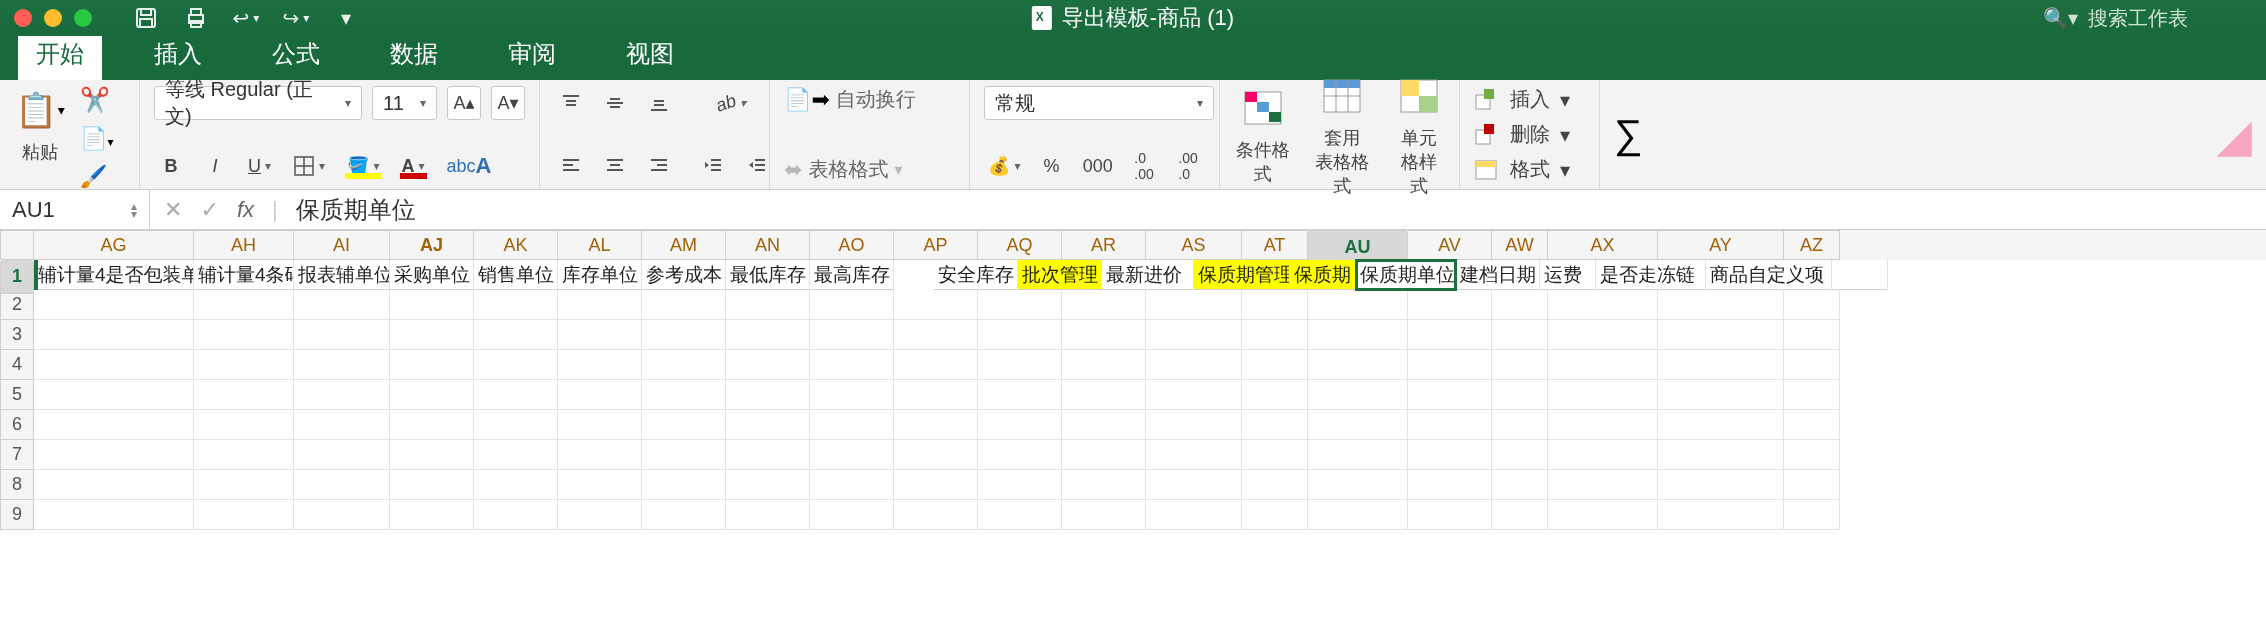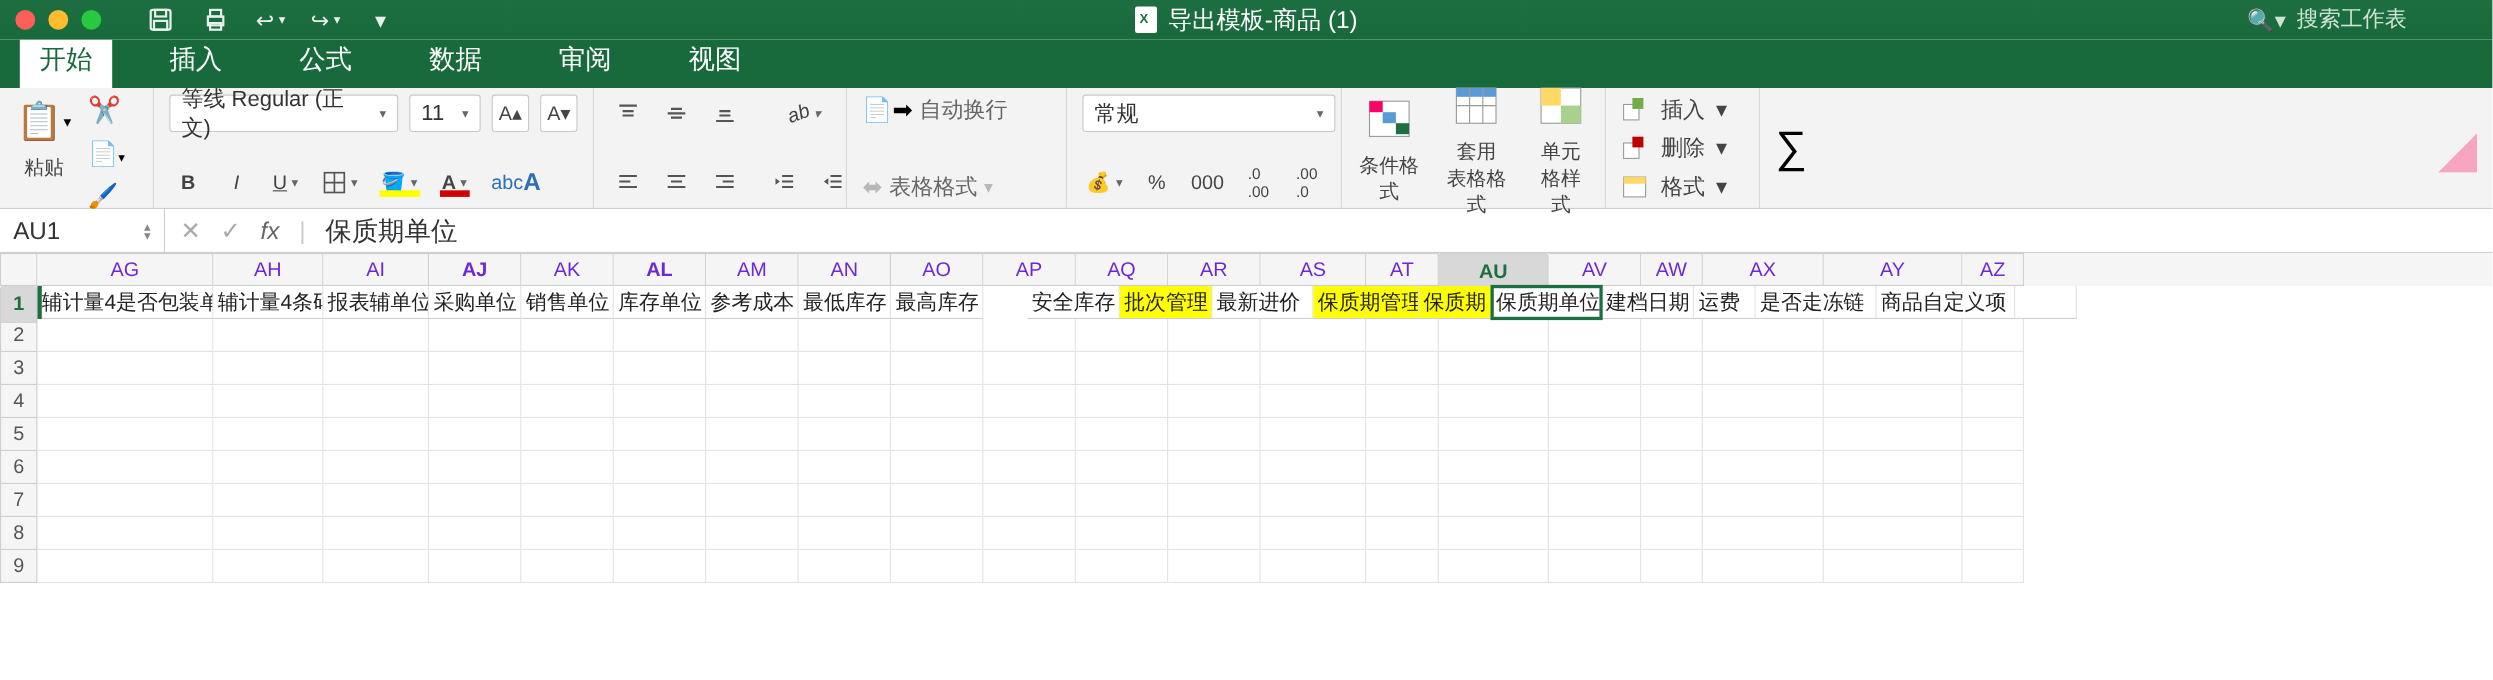--- a/index.html
+++ b/index.html
@@ -51,21 +51,21 @@
   .fbar{height:40px;border-bottom:1px solid #cfcfcf;display:flex;align-items:center;background:#fff;}
   .namebox{width:150px;height:40px;border-right:1px solid #cfcfcf;display:flex;align-items:center;padding:0 12px;font-size:22px;color:#333;}
   .namebox .spin{margin-left:auto;display:flex;flex-direction:column;line-height:8px;font-size:12px;color:#888;}
   .fbar .fxarea{display:flex;align-items:center;gap:18px;padding:0 14px;font-size:22px;color:#666;}
   .fbar .fxval{font-size:24px;color:#333;}
 
   
   .grid{position:relative;}
   .colhdr{display:flex;height:30px;background:#f5f5f5;}
   .corner{width:34px;border:1px solid #cfcfcf;background:#f5f5f5;}
-  .ch{border:1px solid #cfcfcf;border-left:none;display:flex;align-items:center;justify-content:center;font-size:18px;color:#6d28d9;background:#f5f5f5;}
+  .ch{border:1px solid #cfcfcf;border-left:none;display:flex;align-items:center;justify-content:center;font-size:18px;color:#a16207;background:#f5f5f5;}
   .ch.sel{background:#d8d8d8;font-weight:bold;color:#1d6f42;}
   .rows{}
   .rw{display:flex;height:30px;}
   .rh{width:34px;border:1px solid #cfcfcf;border-top:none;display:flex;align-items:center;justify-content:center;font-size:18px;color:#555;background:#f5f5f5;}
   .rh.sel{background:#d8d8d8;font-weight:bold;color:#1d6f42;}
   .cell{border:1px solid #e3e3e3;border-top:none;border-left:none;display:flex;align-items:center;font-size:19px;color:#222;padding:0 4px;overflow:hidden;white-space:nowrap;}
   .cell.hl{background:#ffff00;}
   .cell.selected{outline:3px solid #1d6f42;outline-offset:-2px;background:#fff;z-index:5;position:relative;}
   .row1 .cell{border-bottom:1px solid #cfcfcf;}
   .row1{position:relative;}
@@ -373,21 +373,21 @@
 
 <div class="grid">
   <div class="colhdr">
     <div class="corner"></div>
     <div id="colhdr-slot" style="display: flex;">
         <div class="ch" style="width: 160px;">AG</div>
         <div class="ch" style="width: 100px;">AH</div>
         <div class="ch" style="width: 96px;">AI</div>
         <div class="ch" style="width: 84px; font-weight: bold;">AJ</div>
         <div class="ch" style="width: 84px;">AK</div>
-        <div class="ch" style="width: 84px; font-weight: bold;">AL</div>
+        <div class="ch" style="width: 84px;">AL</div>
         <div class="ch" style="width: 84px;">AM</div>
         <div class="ch" style="width: 84px;">AN</div>
         <div class="ch" style="width: 84px;">AO</div>
         <div class="ch" style="width: 84px;">AP</div>
         <div class="ch" style="width: 84px;">AQ</div>
         <div class="ch" style="width: 84px;">AR</div>
         <div class="ch" style="width: 96px;">AS</div>
         <div class="ch" style="width: 66px;">AT</div>
         <div class="ch sel" style="width: 100px;">AU</div>
         <div class="ch" style="width: 84px;">AV</div>

